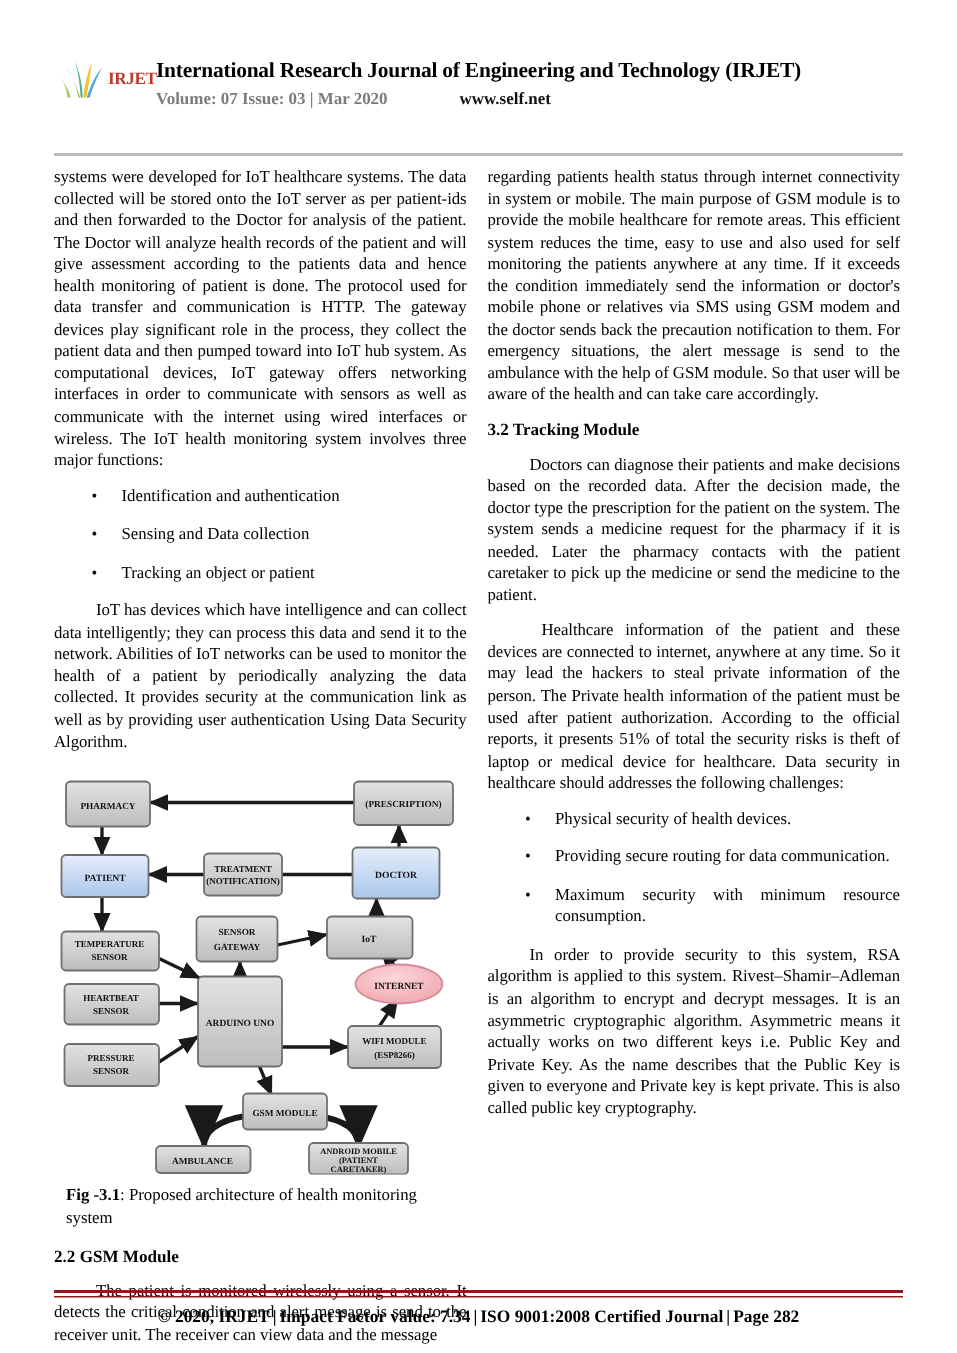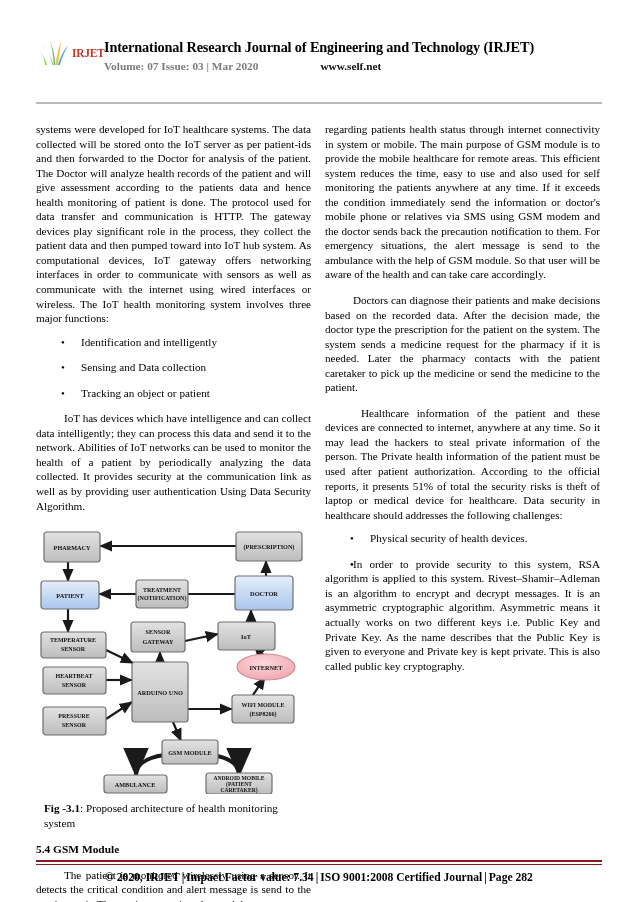--- a/index.html
+++ b/index.html
@@ -63,21 +63,20 @@
     font-weight: bold;
     font-size: 14.3px;
     line-height: 18px;
     letter-spacing: -0.15px;
     white-space: nowrap;
   }
   .vol-line {
     display: flex;
     align-items: flex-start;
     margin-top: 4px;
-    gap: 14px;
   }
   .vol-text {
     font-family: "Liberation Serif", serif;
     font-weight: bold;
     font-size: 11.3px;
     color: #7b7b7b;
     white-space: nowrap;
   }
   .site-text {
     font-family: "Liberation Serif", serif;
@@ -114,21 +113,21 @@
   }
   .col {
     width: 275px;
     flex: 0 0 275px;
   }
   p.body {
     font-family: "Liberation Serif", serif;
     font-size: 11.2px;
     line-height: 14.55px;
     text-align: justify;
-    margin: 11px 0 9px 0;
+    margin: 0 0 9px 0;
     letter-spacing: -0.05px;
   }
   p.body.indent-wide { text-indent: 28px; }
   h4.head {
     font-family: "Liberation Serif", serif;
     font-size: 11.4px;
     font-weight: bold;
     margin: 0 0 8px 0;
     line-height: 14.5px;
   }
@@ -236,21 +235,21 @@
 
   <hr class="header-rule">
 
   <div class="columns">
 
     <div class="col">
 
       <p class="body">systems were developed for IoT healthcare systems. The data collected will be stored onto the IoT server as per patient-ids and then forwarded to the Doctor for analysis of the patient. The Doctor will analyze health records of the patient and will give assessment according to the patients data and hence health monitoring of patient is done. The protocol used for data transfer and communication is HTTP. The gateway devices play significant role in the process, they collect the patient data and then pumped toward into IoT hub system. As computational devices, IoT gateway offers networking interfaces in order to communicate with sensors as well as communicate with the internet using wired interfaces or wireless. The IoT health monitoring system involves three major functions:</p>
 
       <ul class="bullets">
-        <li><span class="dot">•</span><span>Identification and intelligently</span></li>
+        <li><span class="dot">•</span><span>Identification and authentication</span></li>
         <li><span class="dot">•</span><span>Sensing and Data collection</span></li>
         <li><span class="dot">•</span><span>Tracking an object or patient</span></li>
       </ul>
 
       <p class="body indent-wide">IoT has devices which have intelligence and can collect data intelligently; they can process this data and send it to the network. Abilities of IoT networks can be used to monitor the health of a patient by periodically analyzing the data collected. It provides security at the communication link as well as by providing user authentication Using Data Security Algorithm.</p>
 
       <div class="figure">
         <div class="diagram">
           <svg width="275" height="272" viewBox="0 0 275 272">
             <defs>
@@ -397,36 +396,37 @@
               <text x="203" y="264" font-family="Liberation Serif, serif" font-size="5.6" font-weight="bold" text-anchor="middle" fill="#111">(PATIENT</text>
               <text x="203" y="270" font-family="Liberation Serif, serif" font-size="5.6" font-weight="bold" text-anchor="middle" fill="#111">CARETAKER)</text>
             </g>
           </svg>
         </div>
         <div class="fig-caption">
           <b>Fig -3.1</b><span>: Proposed architecture of health monitoring system</span>
         </div>
       </div>
 
-      <h4 class="head">5.4 GSM Module</h4>
+      <h4 class="head">2.2 GSM Module</h4>
       <p class="body indent-wide">The patient is monitored wirelessly using a sensor. It detects the critical condition and alert message is send to the receiver unit. The receiver can view data and the message</p>
     </div>
 
     <div class="col">
 
       <p class="body">regarding patients health status through internet connectivity in system or mobile. The main purpose of GSM module is to provide the mobile healthcare for remote areas. This efficient system reduces the time, easy to use and also used for self monitoring the patients anywhere at any time. If it exceeds the condition immediately send the information or doctor's mobile phone or relatives via SMS using GSM modem and the doctor sends back the precaution notification to them. For emergency situations, the alert message is send to the ambulance with the help of GSM module. So that user will be aware of the health and can take care accordingly.</p>
 
+      <h4 class="head">3.2 Tracking Module</h4>
       <p class="body indent-wide">Doctors can diagnose their patients and make decisions based on the recorded data. After the decision made, the doctor type the prescription for the patient on the system. The system sends a medicine request for the pharmacy if it is needed. Later the pharmacy contacts with the patient caretaker to pick up the medicine or send the medicine to the patient.</p>
 
       <p class="body" style="text-indent:36px">Healthcare information of the patient and these devices are connected to internet, anywhere at any time. So it may lead the hackers to steal private information of the person. The Private health information of the patient must be used after patient authorization. According to the official reports, it presents 51% of total the security risks is theft of laptop or medical device for healthcare. Data security in healthcare should addresses the following challenges:</p>
 
       <ul class="bullets">
         <li><span class="dot">•</span><span>Physical security of health devices.</span></li>
-        <li><span class="dot">•</span></li>
-        <li><span class="dot">•</span></li>
+        <li><span class="dot">•</span><span>Providing secure routing for data communication.</span></li>
+        <li><span class="dot">•</span><span>Maximum security with minimum resource consumption.</span></li>
       </ul>
 
       <p class="body indent-wide">In order to provide security to this system, RSA algorithm is applied to this system. Rivest–Shamir–Adleman is an algorithm to encrypt and decrypt messages. It is an asymmetric cryptographic algorithm. Asymmetric means it actually works on two different keys i.e. Public Key and Private Key. As the name describes that the Public Key is given to everyone and Private key is kept private. This is also called public key cryptography.</p>
     </div>
   </div>
 
   <div class="footer">
     <hr class="footer-rule-top">
     <hr class="footer-rule-bot">
     <div class="footer-row">

